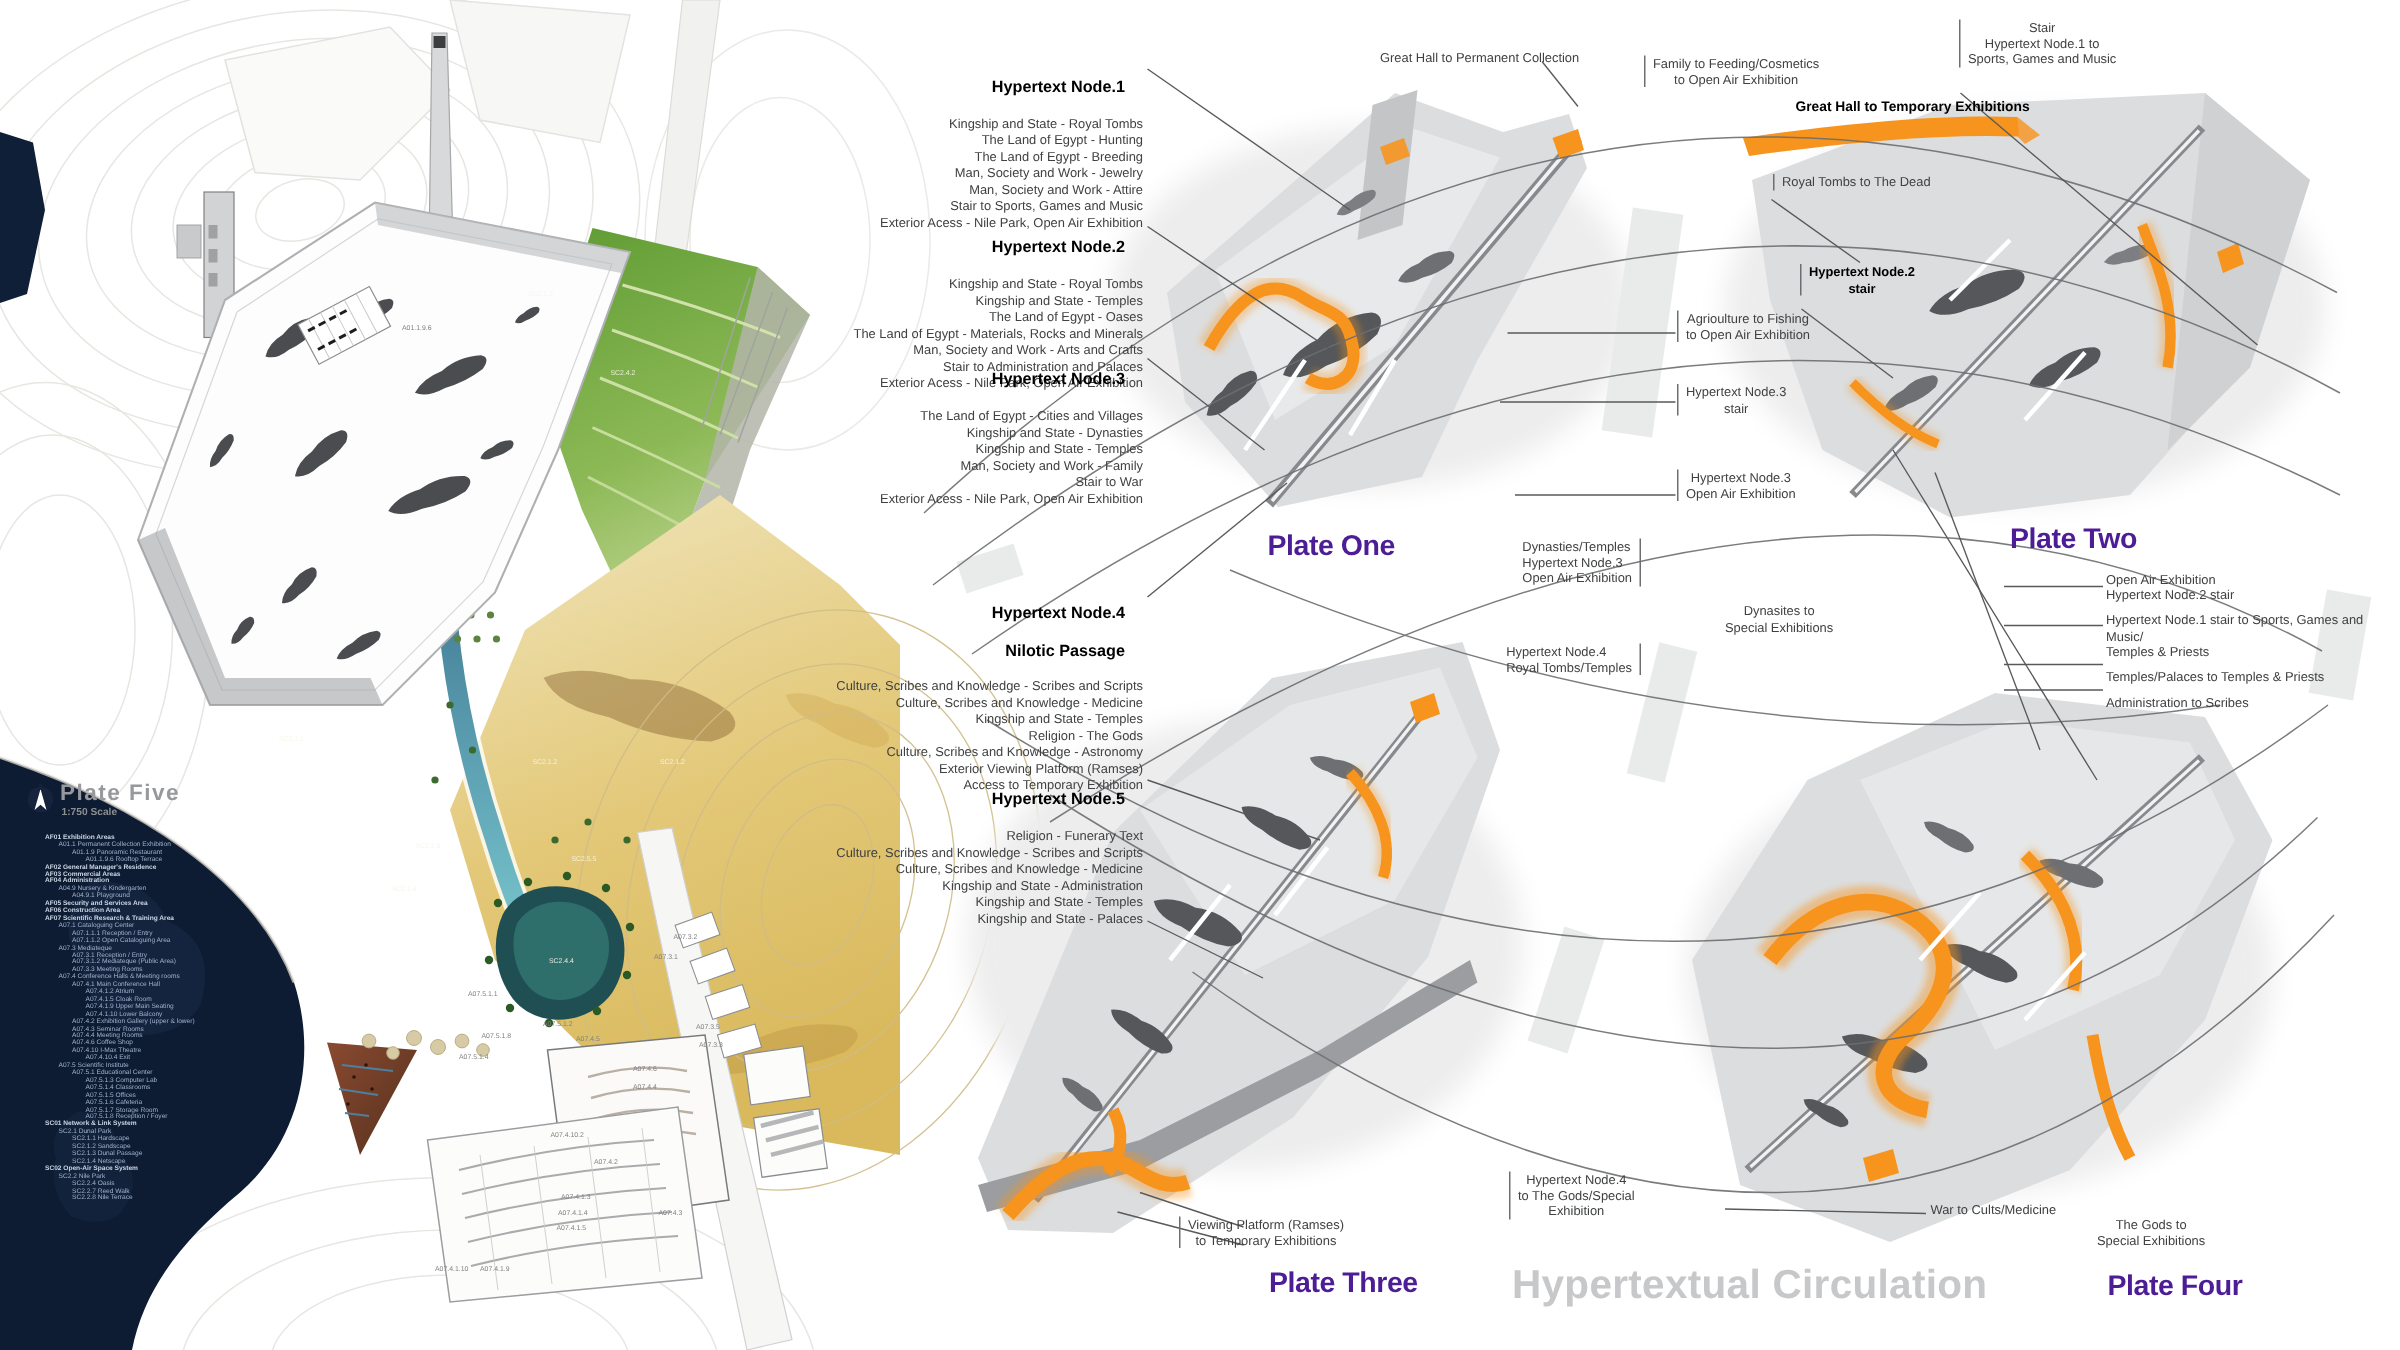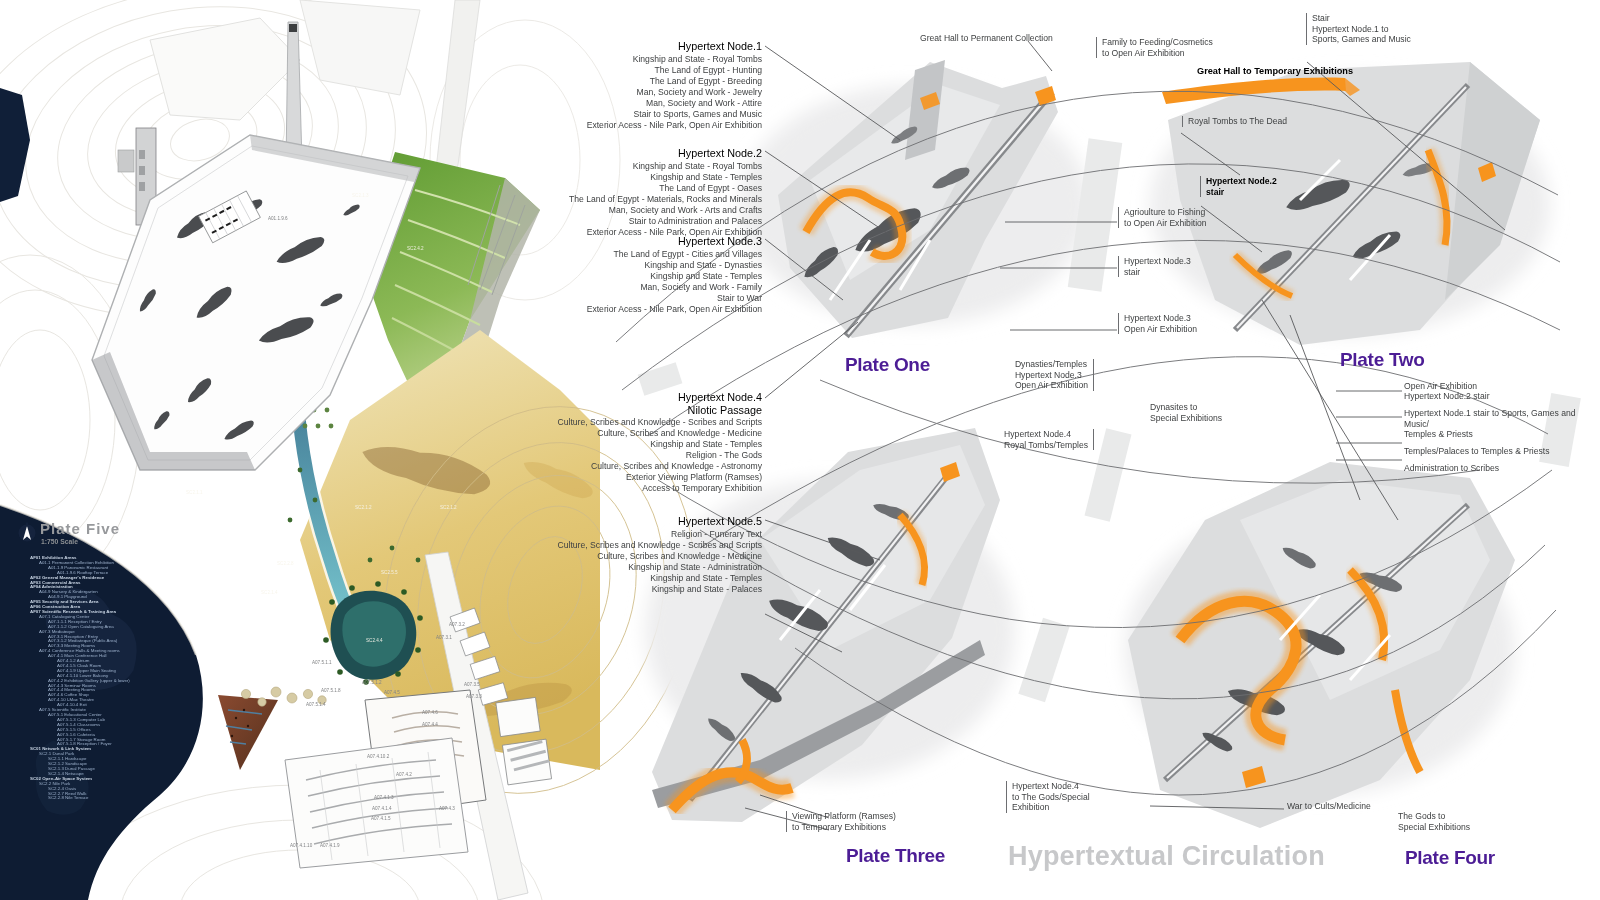--- a/index.html
+++ b/index.html
@@ -3,26 +3,26 @@
 <meta charset="utf-8">
 <style>
   html,body{margin:0;padding:0;background:#ffffff;}
   .board{position:relative;width:1600px;height:900px;background:#fff;overflow:hidden;
          font-family:"Liberation Sans",sans-serif;}
   svg.art{position:absolute;left:0;top:0;width:1600px;height:900px;}
 
   
   .node{position:absolute;left:497px;width:265px;text-align:right;color:#3f4142;
         font-size:8.6px;line-height:11px;}
-  .node h4{margin:0;font-size:10.8px;line-height:12.5px;color:#000;font-weight:normal;}
+  .node h4{margin:12px;font-size:10.8px;line-height:12.5px;color:#000;font-weight:bold;}
   .node .body{white-space:pre-line;margin-top:1px;}
   #node1{top:40px}#node2{top:147px}#node3{top:235px}#node4{top:391px}#node5{top:515px}#node6{top:608px}
 
   
-  .co{position:absolute;font-size:8.6px;line-height:10.6px;color:#3f4142;white-space:pre-line;}
+  .co{position:absolute;font-size:8.6px;line-height:10.6px;color:#3f4142;white-space:pre-line;text-align:center;}
   .bar{border-left:1px solid #6d6e71;padding-left:5px;}
   .barR{border-right:1px solid #6d6e71;padding-right:5px;text-align:left;}
   .bold{font-weight:bold;color:#000;}
   #co-ghp{left:920px;top:33px}
   #co-ff{left:1096px;top:37px}
   #co-sn1{left:1306px;top:13px}
   #co-ght{left:1197px;top:66px;font-size:9.2px}
   #co-rtd{left:1182px;top:116px}
   #co-n2s{left:1200px;top:176px}
   #co-agr{left:1118px;top:207px}

